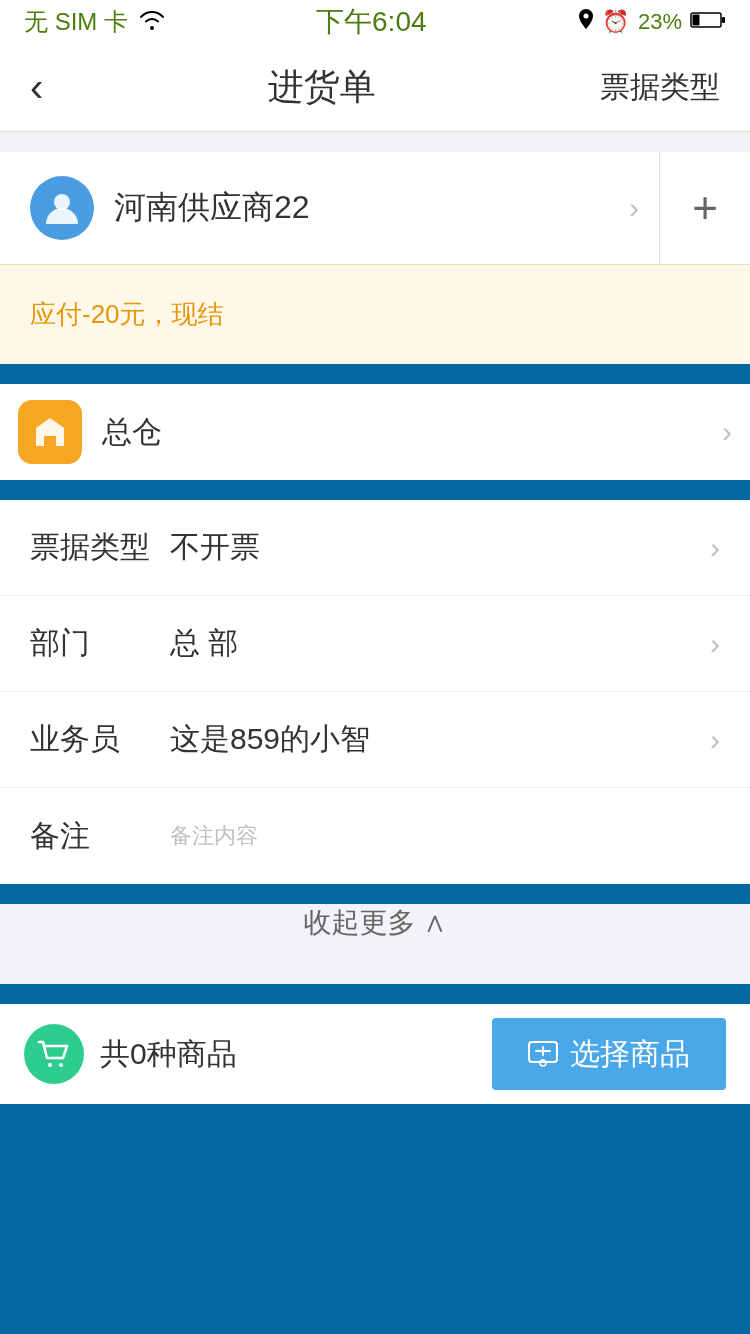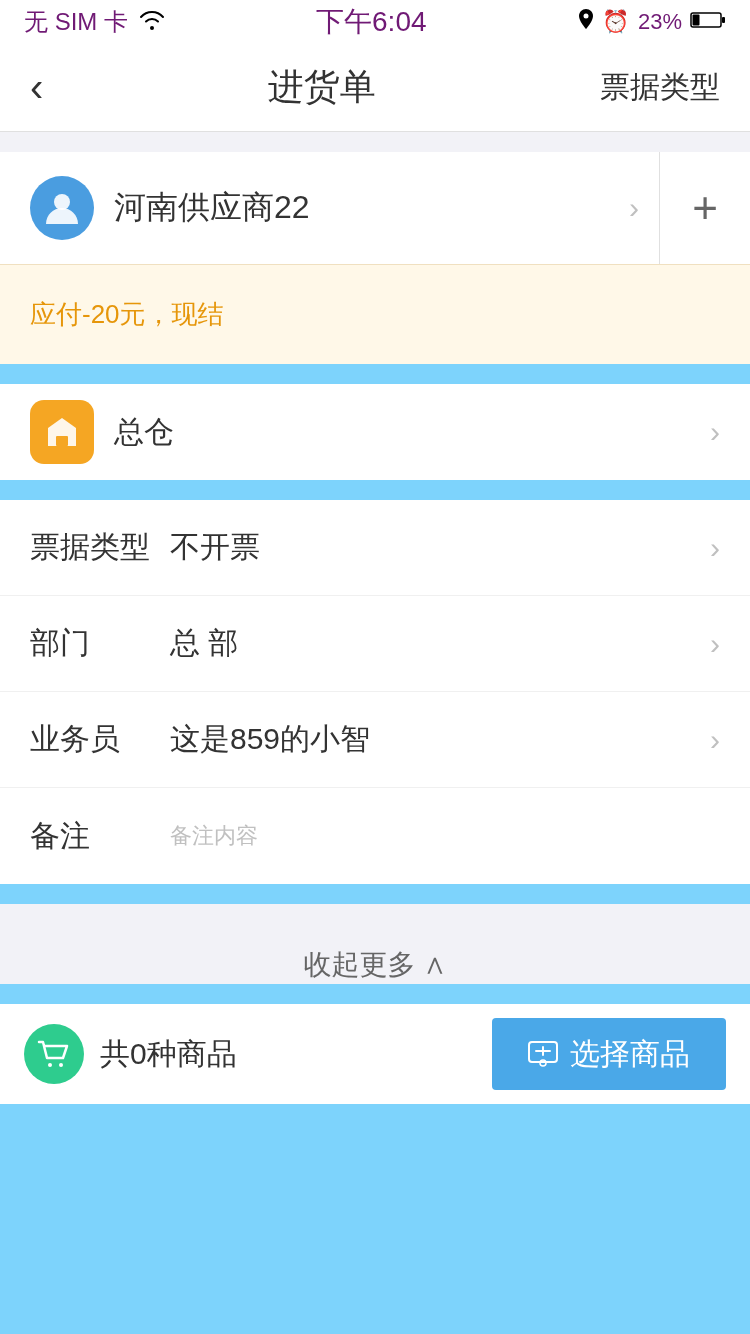--- a/index.html
+++ b/index.html
@@ -16,21 +16,21 @@
 
     
     .status-bar {
       height: 44px;
       background: #fff;
       display: flex;
       align-items: center;
       justify-content: space-between;
       padding: 8px 24px;
       font-size: 24px;
-      color: #701a75;
+      color: #4d7c0f;
     }
     .status-left { display: flex; align-items: center; gap: 10px; }
     .status-center { font-size: 28px; font-weight: 500; }
     .status-right { display: flex; align-items: center; gap: 8px; font-size: 22px; }
 
     
     .nav-bar {
       height: 88px;
       background: #fff;
       display: flex;
@@ -116,21 +116,21 @@
     }
 
     
     .list-section {
       background: #fff;
       margin-top: 20px;
     }
     .list-row {
       display: flex;
       align-items: center;
-      padding: 0 30px;
+      padding: 0 18px;
       height: 96px;
       border-bottom: 1px solid #f0f0f0;
       cursor: pointer;
     }
     .list-row:last-child { border-bottom: none; }
     .row-icon-wrap {
       width: 64px;
       height: 64px;
       border-radius: 14px;
       background: #f5a623;
@@ -177,21 +177,21 @@
       color: #c0c0c0;
       flex: 1;
       margin-left: 20px;
     }
 
     
     .collapse-bar {
       background: #f2f2f7;
       height: 80px;
       display: flex;
-      align-items: flex-end;
+      align-items: flex-start;
       justify-content: center;
       font-size: 28px;
       color: #666;
       cursor: pointer;
       margin-top: 20px;
     }
 
     
     .bottom-bar {
       background: #fff;
@@ -228,21 +228,21 @@
       height: 72px;
       padding: 0 36px;
       font-size: 30px;
       display: flex;
       align-items: center;
       gap: 12px;
       cursor: pointer;
     }
 
     .main-content {
-      background: #7dd3fc;
+      background: #0369a1;
       min-height: calc(1334px - 44px - 88px);
     }
   </style>
 </head>
 <body>
 
 <div class="status-bar">
   <div class="status-left">
     <span>无 SIM 卡</span>
     <span>

